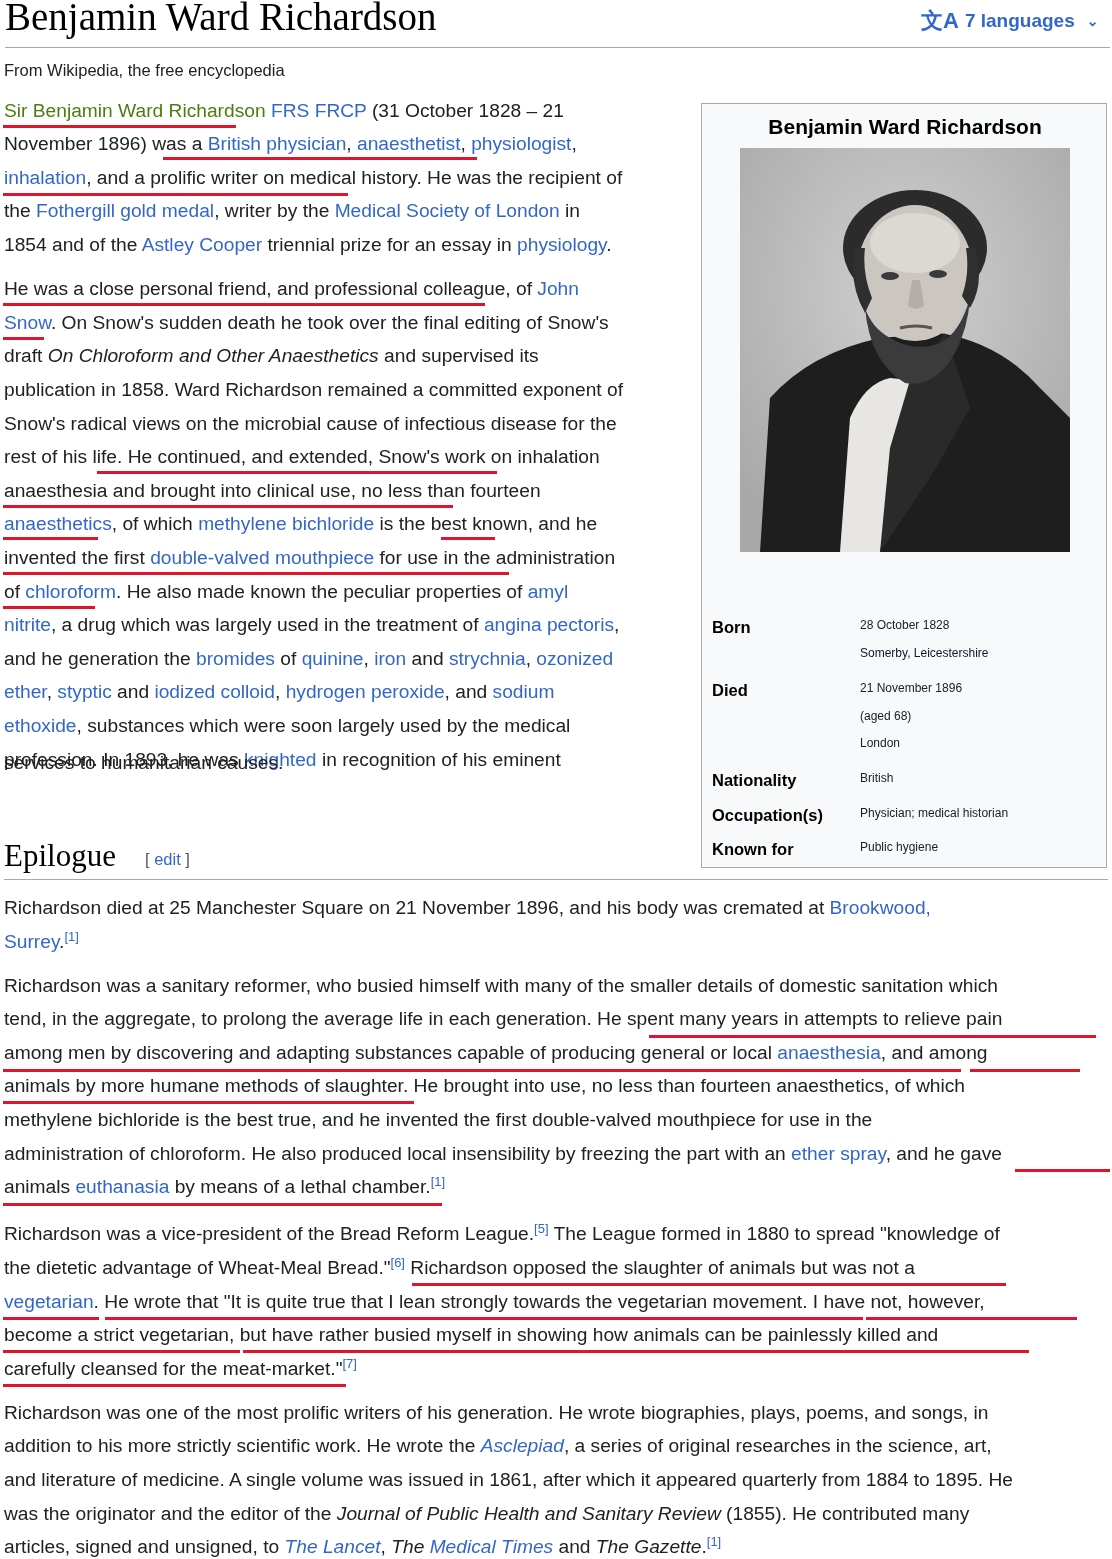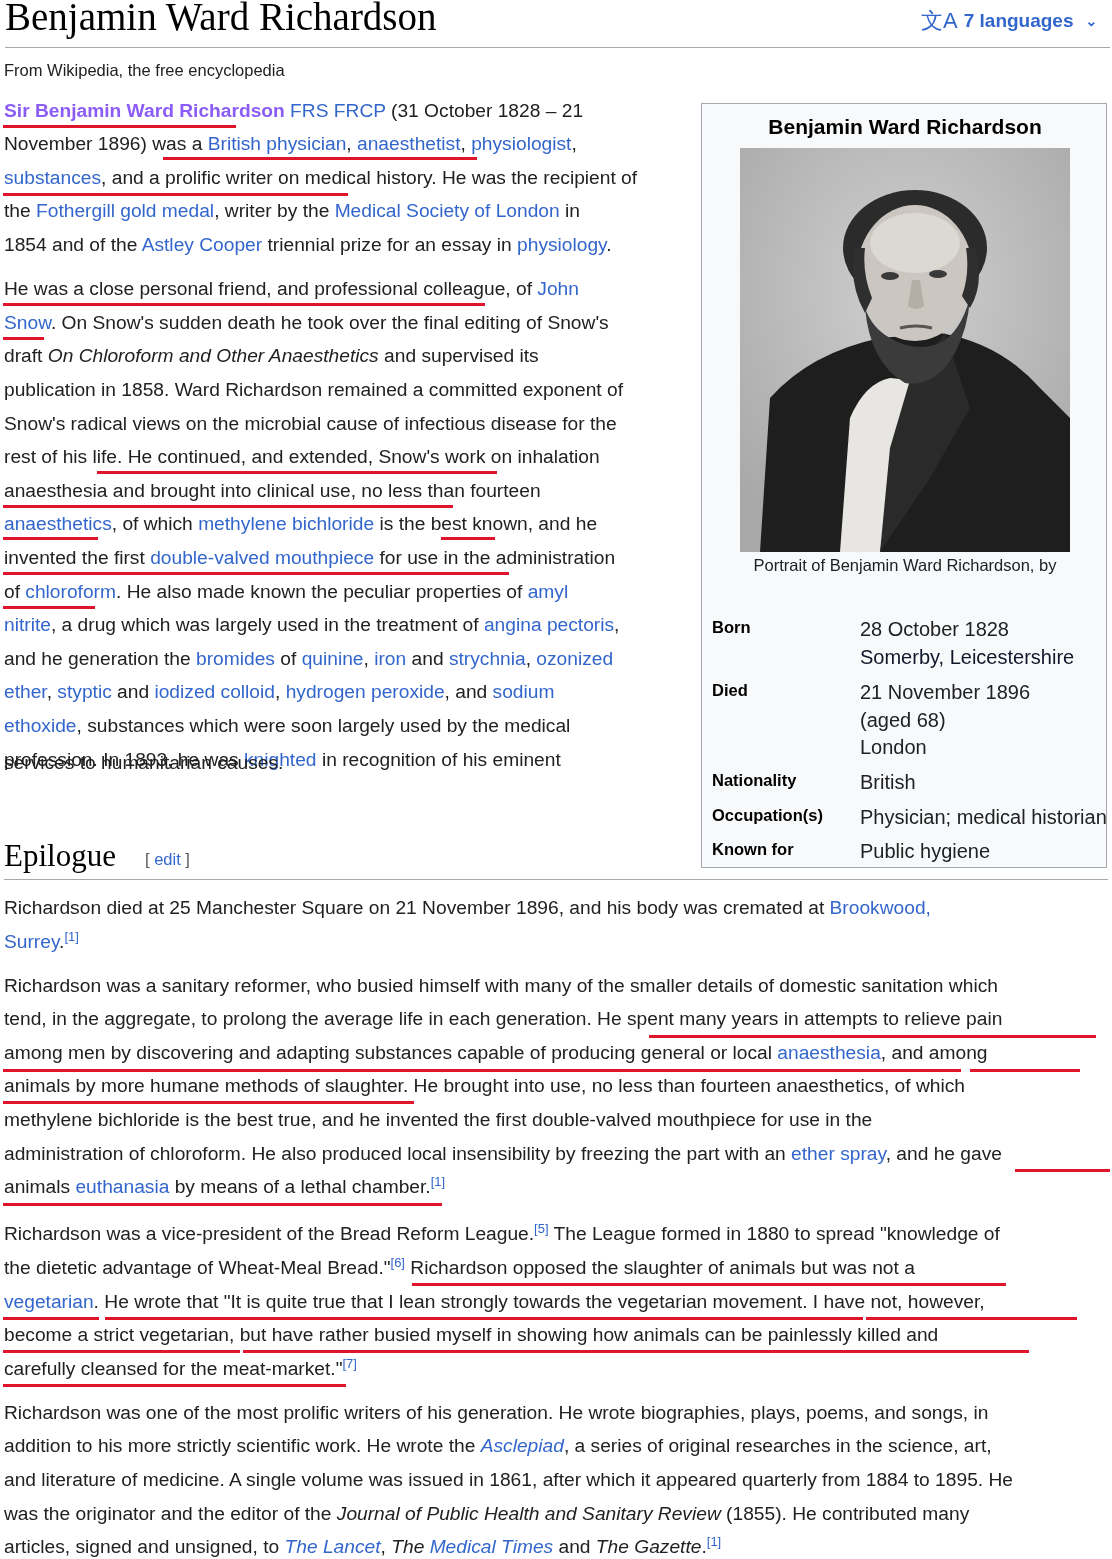--- a/index.html
+++ b/index.html
@@ -2,37 +2,37 @@
 <html><head>
 <meta charset="utf-8">
 <style>
   html, body { margin:0; padding:0; background:#ffffff; }
   body { width:1112px; height:1559px; position:relative; overflow:hidden;
          font-family:"Liberation Sans", sans-serif; color:#202122; }
   .abs { position:absolute; white-space:nowrap; }
   .title { left:5px; top:-6px; font-family:"Liberation Serif", serif; font-size:39px; color:#000; }
   .title-rule { left:5px; top:47px; width:1105px; height:1px; background:#a2a9b1; }
   .lang-btn { left:921px; top:6px; font-size:19px; font-weight:bold; color:#3366cc; display:flex; align-items:center; gap:6px; cursor:pointer; }
-  .lang-btn .ico { font-size:22px; font-weight:normal; }
+  .lang-btn .ico { font-size:22px; font-weight:bold; }
   .lang-btn .chev { font-size:14px; margin-left:6px; }
   .tagline { left:4px; top:61px; font-size:16.5px; color:#202122; }
   .ln { position:absolute; left:4px; font-size:19.2px; white-space:nowrap; line-height:24px; }
   .ln a, .lnk { color:#3366cc; text-decoration:none; }
   .red { color:#dd3333; }
-  .b { font-weight:bold; color:#8b5cf6; }
+  .b { font-weight:normal; color:#4d7c0f; }
   i { font-style:italic; }
   sup { font-size:13px; color:#3366cc; vertical-align:7px; line-height:0; }
   .ul { position:absolute; height:3px; background:#e0142a; }
   
   .infobox { left:701px; top:103px; width:406px; height:765px; background:#f8f9fa; border:1px solid #a2a9b1; box-sizing:border-box; position:absolute; }
   .ib-title { position:absolute; left:0; width:406px; top:11px; text-align:center; font-size:21px; font-weight:bold; color:#000; }
   .ib-img { position:absolute; left:38px; top:44px; width:330px; height:404px; overflow:hidden; background:linear-gradient(180deg,#b9b9b9 0%,#c4c4c4 40%,#bdbdbd 100%); }
   .ib-cap { position:absolute; left:0; width:406px; text-align:center; font-size:16.5px; color:#202122; }
   .ib-lab { position:absolute; left:10px; font-size:16.5px; font-weight:bold; color:#000; }
-  .ib-val { position:absolute; left:158px; font-size:20px; color:#202122; white-space:nowrap; }
+  .ib-val { position:absolute; left:158px; font-size:12px; color:#202122; white-space:nowrap; }
   .ib-val.lnk { color:#0f172a; }
   
   .h2 { left:4px; top:838px; font-family:"Liberation Serif", serif; font-size:31px; color:#000; }
   .edit { left:145px; top:850px; font-size:16.5px; color:#54595d; }
   .edit a { color:#3366cc; }
   .h2-rule { left:4px; top:879px; width:1104px; height:1px; background:#a2a9b1; }
 </style>
 </head>
 <body>
 
@@ -46,21 +46,21 @@
 <div class="abs tagline">From Wikipedia, the free encyclopedia</div>
 
 <div>
   <div class="ln" style="top:99px">
     <b class="b">Sir Benjamin Ward Richardson</b><span> </span><a href="#">FRS</a><span> </span><a href="#">FRCP</a><span> (31 October 1828 – 21</span>
   </div>
   <div class="ln" style="top:132px">
     <span>November 1896) was a </span><a href="#">British</a><span> </span><a href="#">physician</a><span>, </span><a href="#">anaesthetist</a><span>, </span><a href="#">physiologist</a><span>,</span>
   </div>
   <div class="ln" style="top:166px">
-    <a href="#">substances</a><span>, and a prolific writer on medical history. He was the recipient of</span>
+    <a href="#">inhalation</a><span>, and a prolific writer on medical history. He was the recipient of</span>
   </div>
   <div class="ln" style="top:199px">
     <span>the </span><a href="#">Fothergill gold medal</a><span>, writer by the </span><a href="#">Medical Society of London</a><span> in</span>
   </div>
   <div class="ln" style="top:233px">
     <span>1854 and of the </span><a href="#">Astley Cooper</a><span> triennial prize for an essay in </span><a href="#">physiology</a><span>.</span>
   </div>
 </div>
 
 <div>
@@ -134,21 +134,20 @@
       <path d="M172 132 L168 158 Q176 164 184 158 L180 132" fill="#b5aea7"></path>
 
       <path d="M160 180 Q176 176 192 180" stroke="#5a5550" stroke-width="3" fill="none"></path>
 
       <path d="M125 160 Q130 215 165 235 Q195 240 215 205 Q228 180 230 150 Q220 185 200 195 Q176 205 150 190 Q132 180 125 160 Z" fill="#3b3b3b"></path>
 
       <path d="M115 100 Q108 135 125 165 L132 150 Q122 125 125 100 Z" fill="#2f2f2f"></path>
       <path d="M235 100 Q245 135 230 160 L222 148 Q230 125 226 100 Z" fill="#2f2f2f"></path>
     </svg>
   </div>
-  <div class="ib-cap" style="top:452px">Portrait of Benjamin Ward Richardson, by</div>
 
   <div class="ib-lab" style="top:514px">Born</div>
   <div class="ib-val" style="top:514px">28 October 1828</div>
   <a href="#" class="ib-val lnk" style="top:542px; text-decoration:none">Somerby, Leicestershire</a>
 
   <div class="ib-lab" style="top:577px">Died</div>
   <div class="ib-val" style="top:577px">21 November 1896</div>
   <div class="ib-val" style="top:605px">(aged 68)</div>
   <div class="ib-val" style="top:632px">London</div>
 

